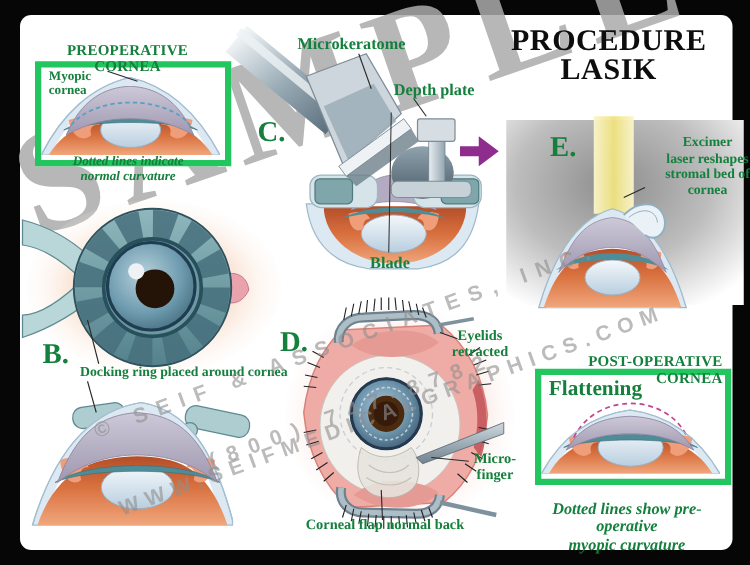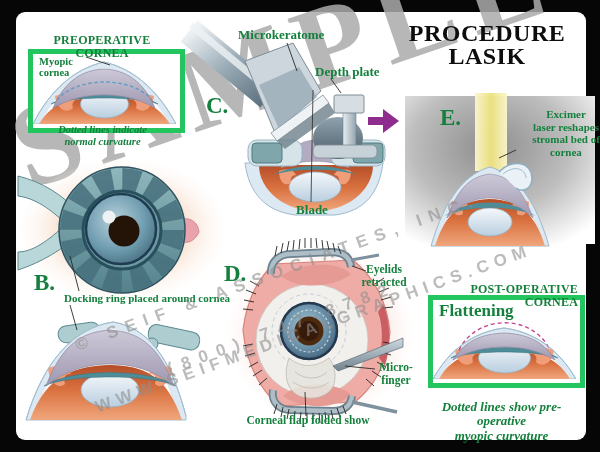--- a/index.html
+++ b/index.html
@@ -305,21 +305,21 @@
     <path d="M52,164 l-3,10 M58,167 l-2,10 M64,169 l-2,10 M70,171 l-1,10 M76,172 l-1,10 M82,173 l0,10 M88,173 l0,10 M94,173 l1,10 M100,172 l1,10 M106,170 l2,9 M112,168 l3,9 M118,166 l3,8" stroke="#222" stroke-width=".9"></path>
     <path d="M34,46 l-9,-5 M31,54 l-10,-4 M29,62 l-10,-2 M28,70 l-10,-1 M28,104 l-10,2 M30,113 l-10,3 M33,122 l-9,5 M37,130 l-9,6 M42,138 l-8,7" stroke="#222" stroke-width=".9"></path>
     <path d="M150,44 l9,-6 M154,52 l10,-4 M156,60 l10,-3 M158,68 l10,-1 M158,102 l10,2 M156,112 l10,3 M152,122 l9,5 M147,131 l9,6 M141,139 l8,7" stroke="#222" stroke-width=".9"></path>
     <polygon points="108,126 178,98 178,107 113,131" fill="url(#d-metal)" stroke="#5c6c76" stroke-width=".7"></polygon>
   </svg>
   <div class="lbl letter" style="left:224px;top:261px;">D.</div>
   <div class="lbl ctr" style="left:372px;top:361px;width:48px;font-size:11.5px;">Micro-
 finger</div>
   <div class="lbl ctr" style="left:358px;top:263px;width:52px;font-size:11.5px;">Eyelids
 retracted</div>
-  <div class="lbl ctr" style="left:238px;top:414px;width:140px;font-size:11.5px;">Corneal flap folded show</div>
+  <div class="lbl ctr" style="left:238px;top:414px;width:140px;font-size:11.5px;">Corneal flap normal back</div>
 
   <div class="lbl" style="left:426px;top:283px;width:152px;text-align:right;font-size:12px;letter-spacing:.2px;">POST-OPERATIVE CORNEA</div>
   <div class="panel-box" style="left:428px;top:295px;width:147px;height:83px;">
     <svg width="143" height="79" viewBox="0 0 143 79" style="position:absolute;left:0;top:0;">
       <defs>
         <linearGradient id="post-purple" x1="0" y1="0" x2="0" y2="1">
           <stop offset="0" stop-color="#cdc9d8"></stop>
             <stop offset="1" stop-color="#9f97b0"></stop>
         </linearGradient>
         <linearGradient id="post-orange" x1="0" y1="0" x2="0" y2="1">

